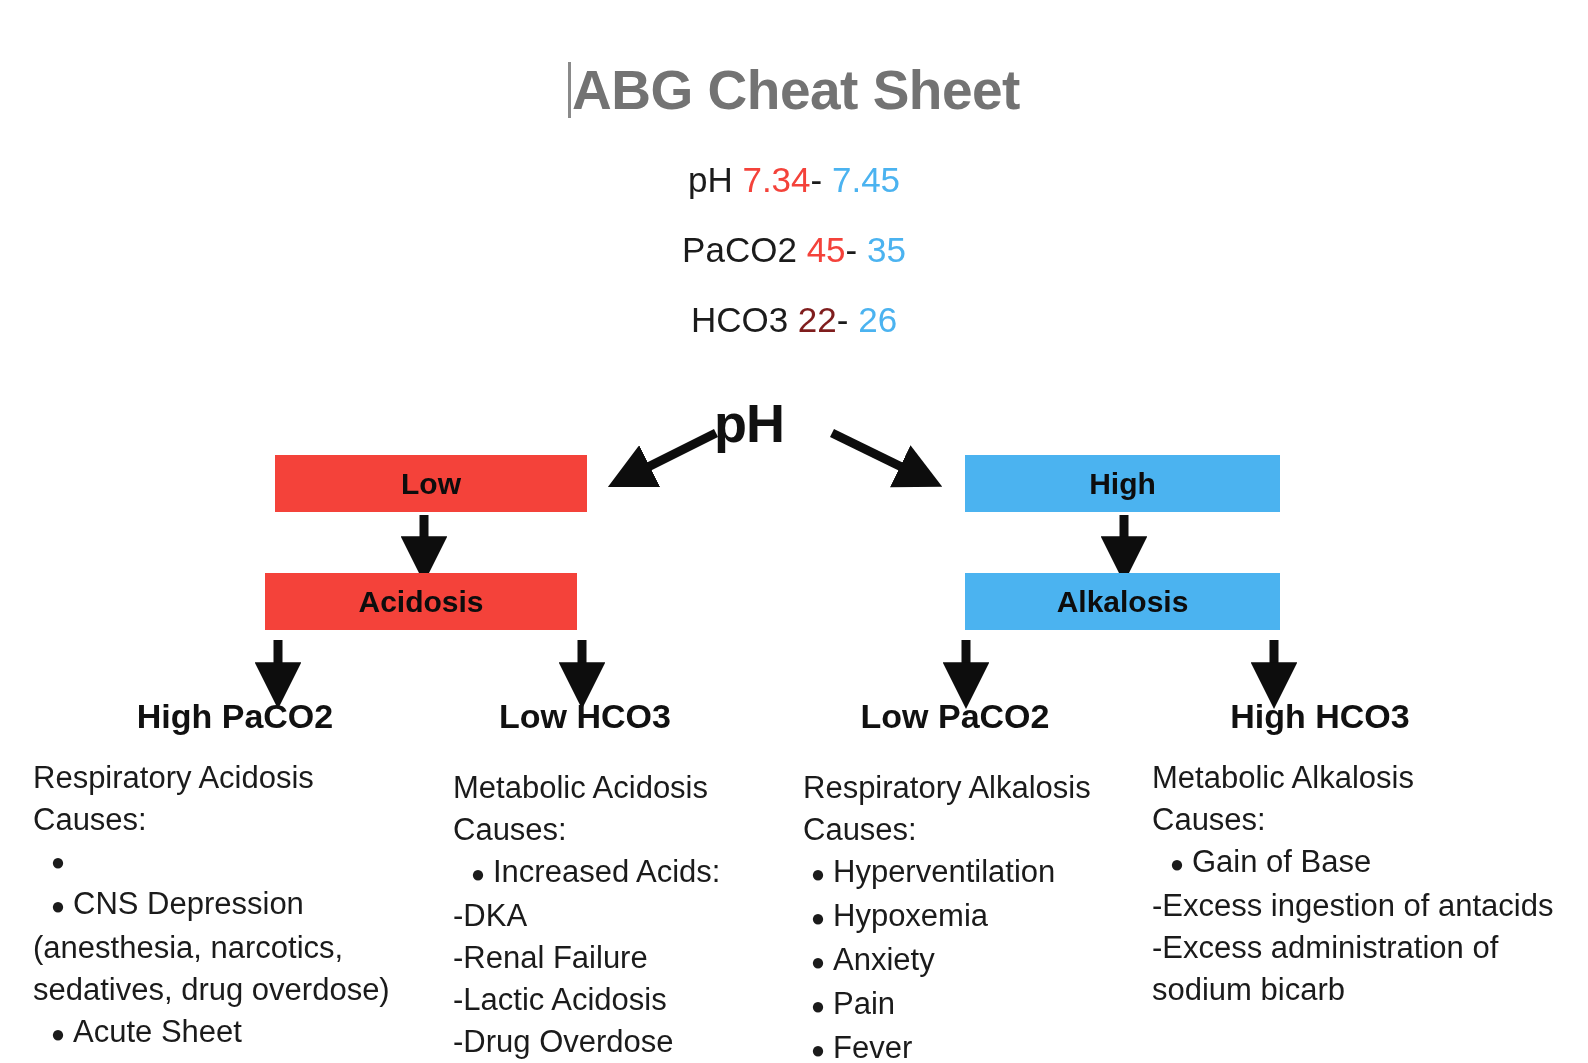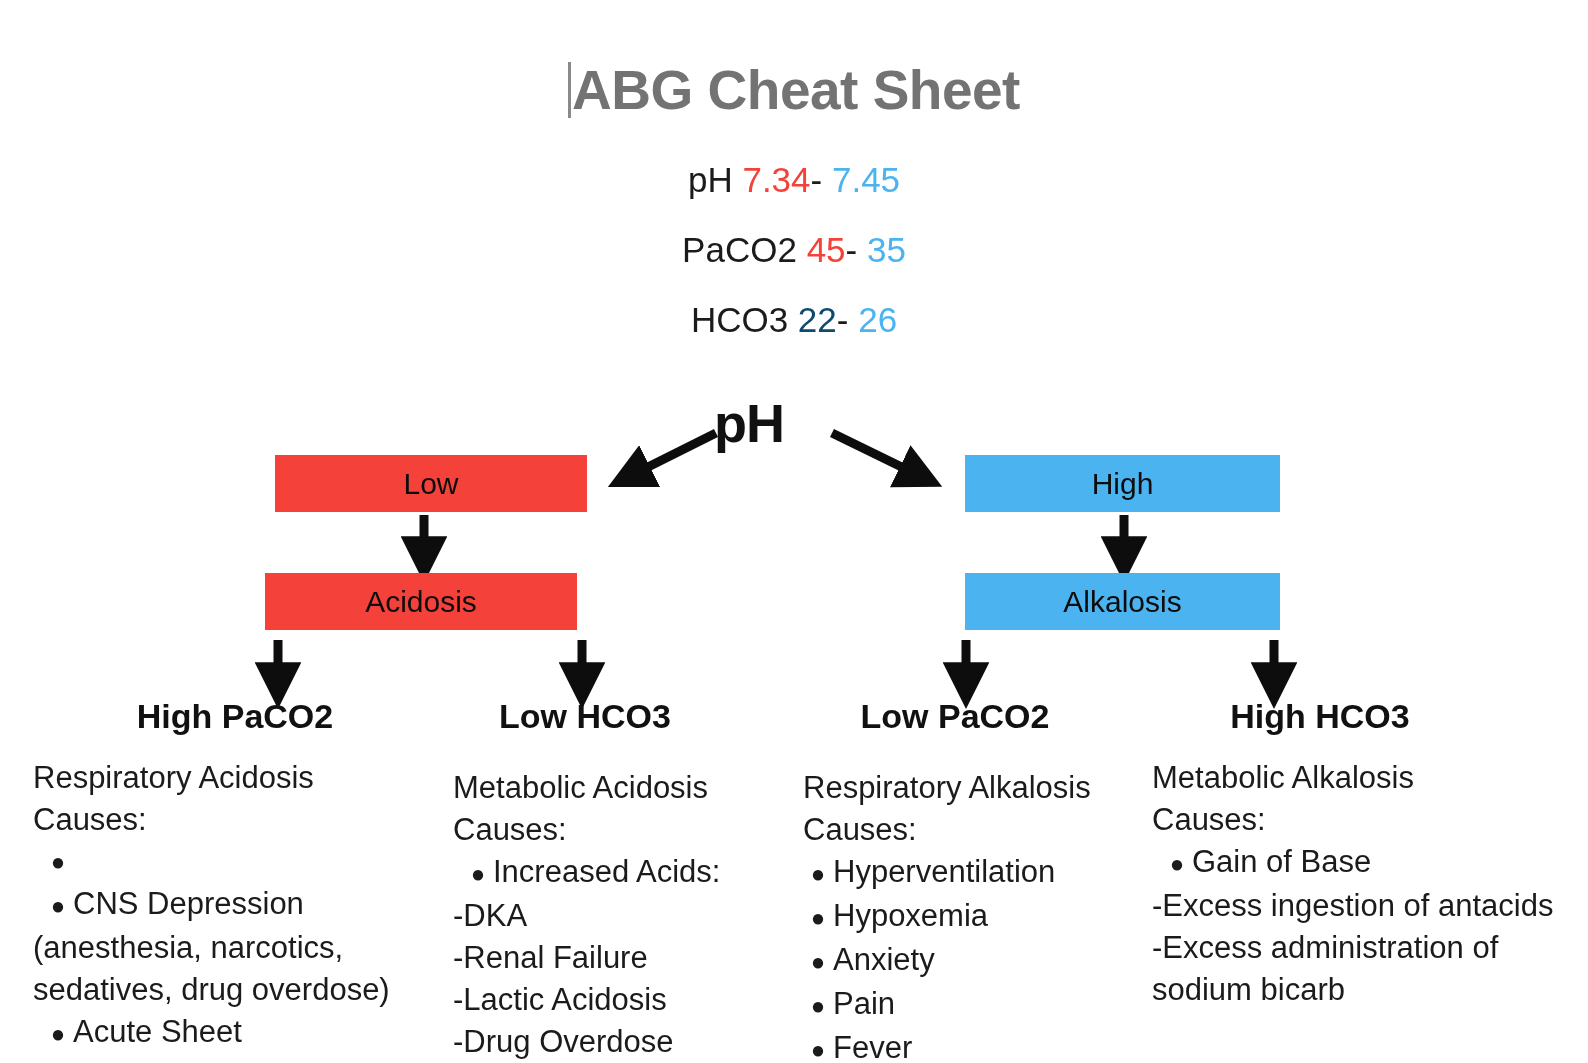--- a/index.html
+++ b/index.html
@@ -78,21 +78,21 @@
   }
 
   
   .flow-box {
     position: absolute;
     height: 57px;
     display: flex;
     align-items: center;
     justify-content: center;
     font-size: 30px;
-    font-weight: normal;
+    font-weight: bold;
     color: #0d0d0d;
   }
   .box-low      { left: 275px;  top: 455px; width: 312px; }
   .box-acidosis { left: 265px;  top: 573px; width: 312px; }
   .box-high     { left: 965px;  top: 455px; width: 315px; }
   .box-alkalosis{ left: 965px;  top: 573px; width: 315px; }
 
   
   .col-heading {
     position: absolute;
@@ -147,21 +147,21 @@
   <span class="ref-low" style="color: rgb(244, 66, 58);">7.34</span><span class="ref-dash">-</span>
   <span class="ref-high" style="color: rgb(75, 179, 240);">7.45</span>
 </div>
 <div class="ref-line ref-1">
   <span class="ref-label">PaCO2</span>
   <span class="ref-low" style="color: rgb(244, 66, 58);">45</span><span class="ref-dash">-</span>
   <span class="ref-high" style="color: rgb(75, 179, 240);">35</span>
 </div>
 <div class="ref-line ref-2">
   <span class="ref-label">HCO3</span>
-  <span class="ref-low" style="color: #0c4a6e;">22</span><span class="ref-dash">-</span>
+  <span class="ref-low" style="color: #7f1d1d;">22</span><span class="ref-dash">-</span>
   <span class="ref-high" style="color: rgb(75, 179, 240);">26</span>
 </div>
 
 <div class="ph-root">pH</div>
 
 <svg class="arrow-layer" viewBox="0 0 1588 1063">
   <defs>
     <marker id="ah" markerWidth="5.2" markerHeight="5.2" refX="2.2" refY="2.6" orient="auto">
       <path d="M0,0 L5.2,2.6 L0,5.2 z" fill="#0d0d0d"></path>
     </marker>

